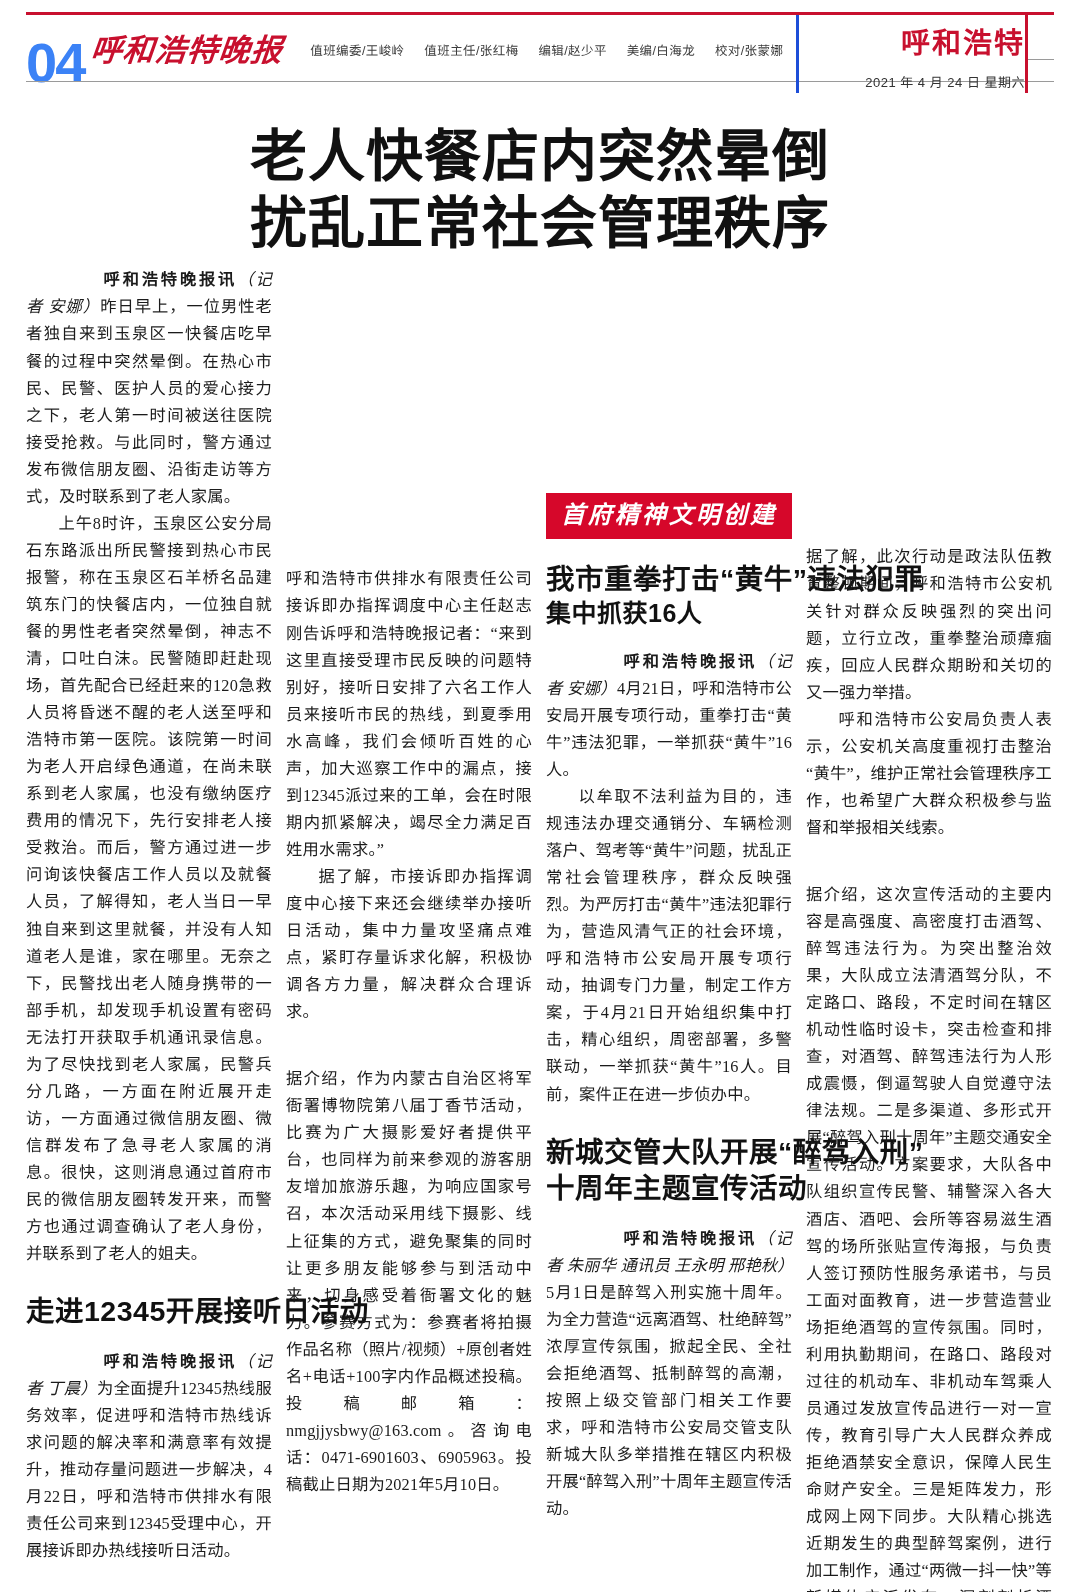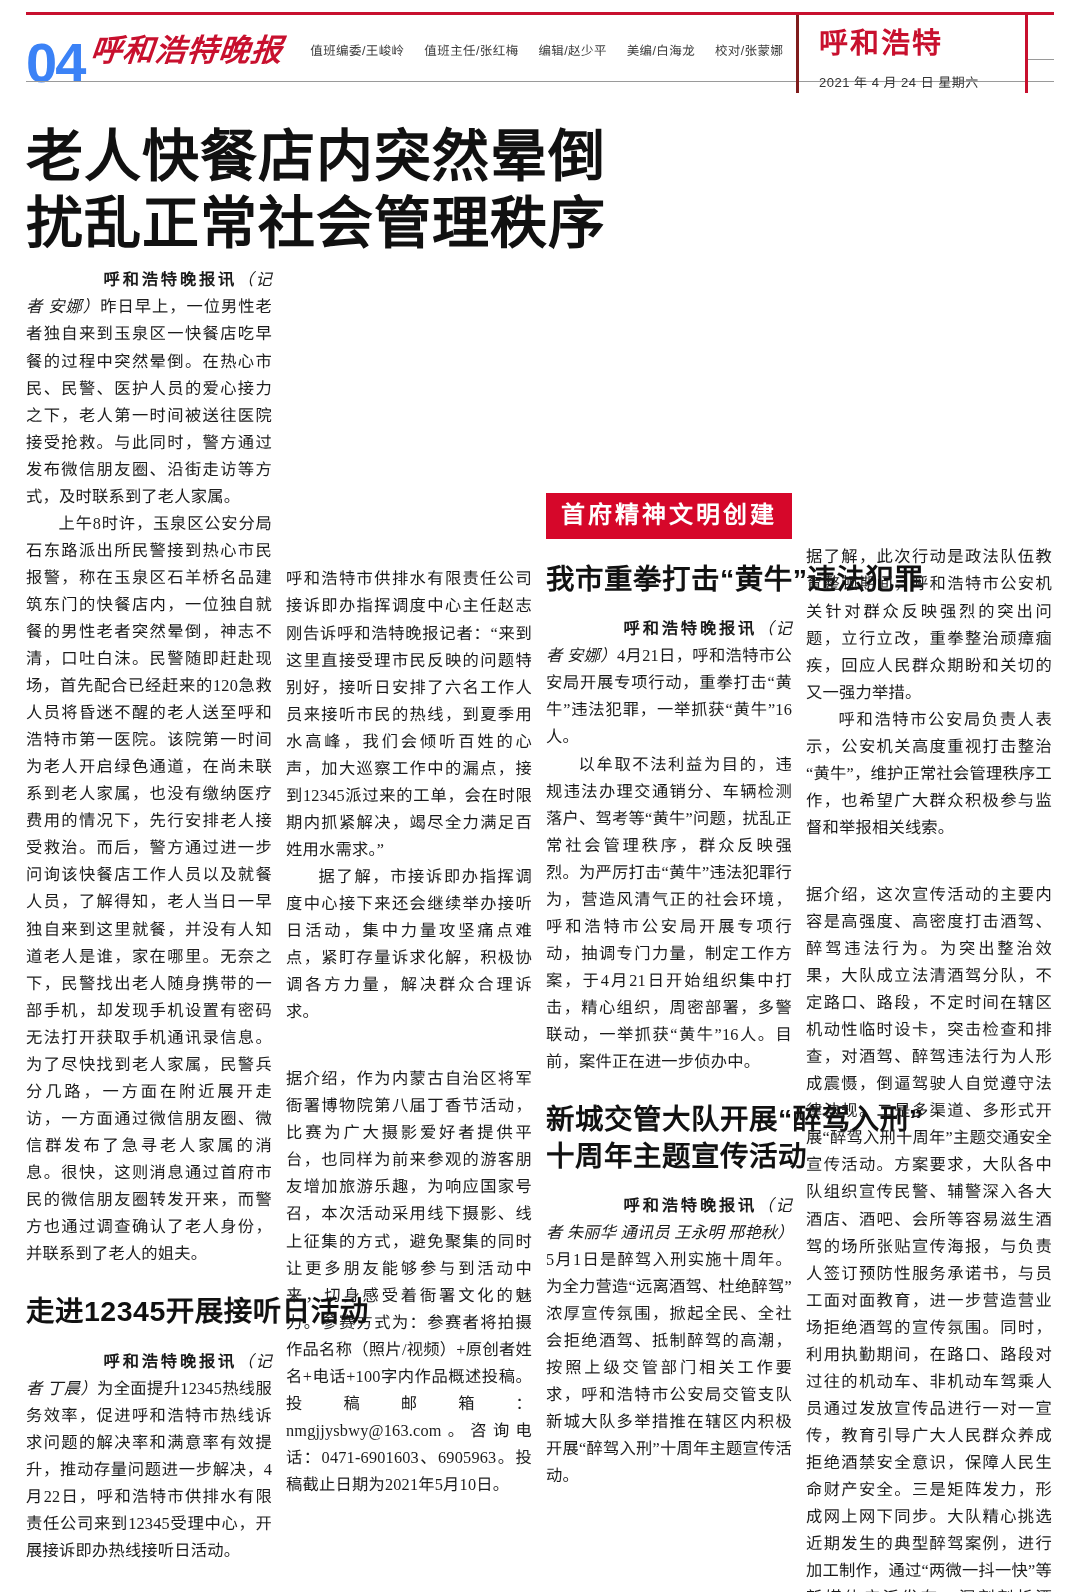--- a/index.html
+++ b/index.html
@@ -70,22 +70,22 @@
     padding-left: 26px;
     letter-spacing: 0.4px;
     white-space: nowrap;
   }
   .credits span { margin-right: 16px; }
   .masthead-right {
     position: absolute;
     right: 26px;
     top: 0;
     width: 232px;
-    text-align: left;
-    border-left: 3px solid #7f1d1d;
+    text-align: right;
+    border-left: 3px solid #1d4ed8;
     border-right: 3px solid #c8102e;
     height: 78px;
     box-sizing: border-box;
     padding-left: 20px;
   }
   .city-name {
     font-family: "Liberation Sans", "DejaVu Sans", sans-serif;
     font-weight: bold;
     font-size: 29px;
     color: #c8102e;
@@ -113,21 +113,21 @@
   .main-headline {
     font-family: "Liberation Sans", "DejaVu Sans", sans-serif;
     font-weight: bold;
     font-size: 57px;
     line-height: 1.17;
     letter-spacing: 1px;
     margin-top: 16px;
     margin-bottom: 10px;
     color: #111;
   }
-  .main-headline div { white-space: nowrap; }
+  .main-headline div { white-space: nowrap; text-align: center; }
 
   
   .cols4 {
     display: flex;
     gap: 14px;
   }
   .col {
     width: 246px;
     flex: 0 0 246px;
   }
@@ -184,20 +184,21 @@
   .red-banner {
     background: #d6072a;
     color: #ffffff;
     font-family: "Liberation Sans", "DejaVu Sans", sans-serif;
     font-weight: bold;
     font-size: 24px;
     letter-spacing: 3px;
     text-align: center;
     padding: 9px 0 10px 0;
     line-height: 1.1;
+    font-style: italic;
   }
 
   
   .gap-12 { height: 12px; }
   .gap-18 { height: 18px; }
   .gap-22 { height: 22px; }
   .gap-26 { height: 26px; }
   .gap-40 { height: 40px; }
 </style>
 </head>
@@ -264,20 +265,21 @@
     <div class="col">
       <p class="body cont">&nbsp;</p>
       <div style="height:200px"></div>
 
       <div class="red-banner">首府精神文明创建</div>
 
       <div class="gap-22"></div>
       <div class="sec-head">
         <div class="l1">我市重拳打击“黄牛”违法犯罪</div>
       </div>
+      <div class="sec-sub">集中抓获16人</div>
       <div class="gap-18"></div>
       <p class="body"><span class="lead-src">呼和浩特晚报讯</span><span class="byline">（记者 安娜）</span><span>4月21日，呼和浩特市公安局开展专项行动，重拳打击“黄牛”违法犯罪，一举抓获“黄牛”16人。</span></p>
       <p class="body">以牟取不法利益为目的，违规违法办理交通销分、车辆检测落户、驾考等“黄牛”问题，扰乱正常社会管理秩序，群众反映强烈。为严厉打击“黄牛”违法犯罪行为，营造风清气正的社会环境，呼和浩特市公安局开展专项行动，抽调专门力量，制定工作方案，于4月21日开始组织集中打击，精心组织，周密部署，多警联动，一举抓获“黄牛”16人。目前，案件正在进一步侦办中。</p>
 
       <div class="gap-26"></div>
       <div class="sec-head">
         <div class="l1">新城交管大队开展“醉驾入刑”</div>
         <div class="l2">十周年主题宣传活动</div>
       </div>
       <div class="gap-18"></div>

